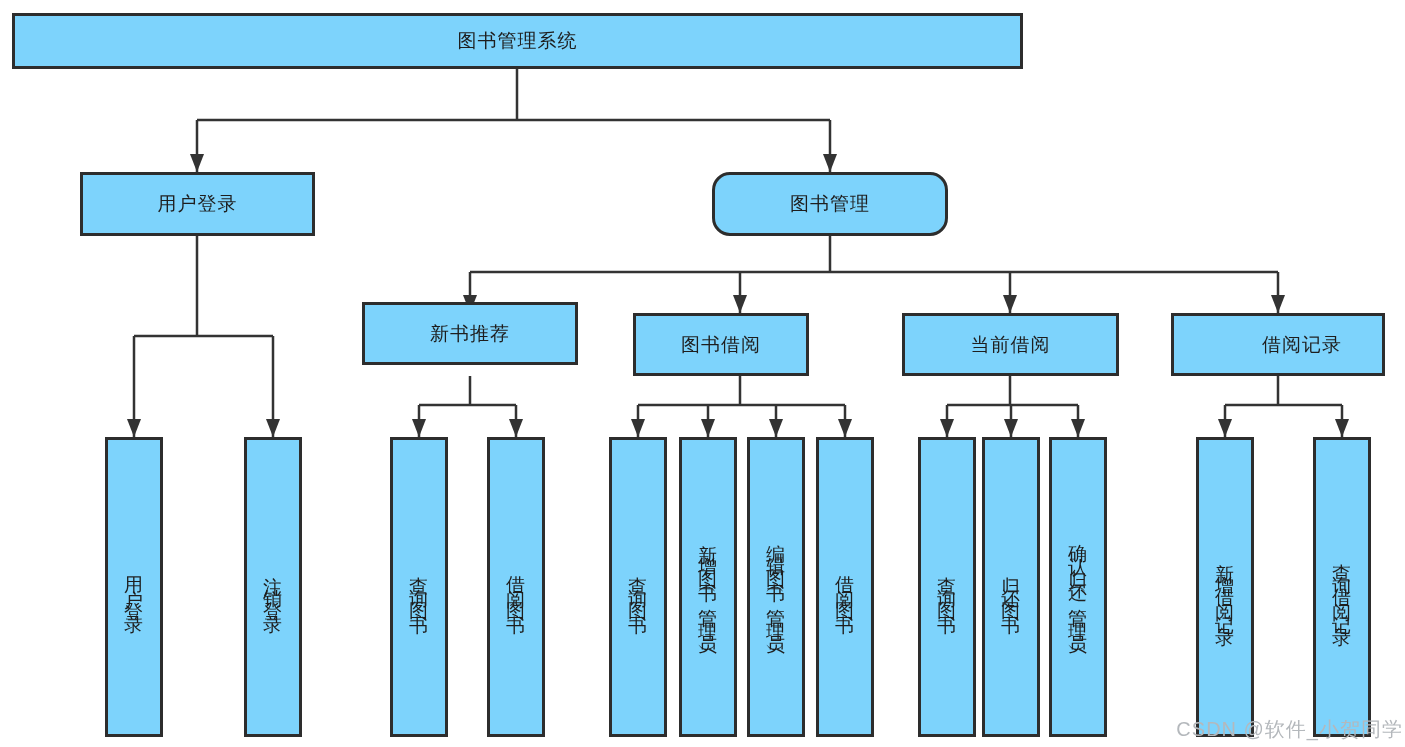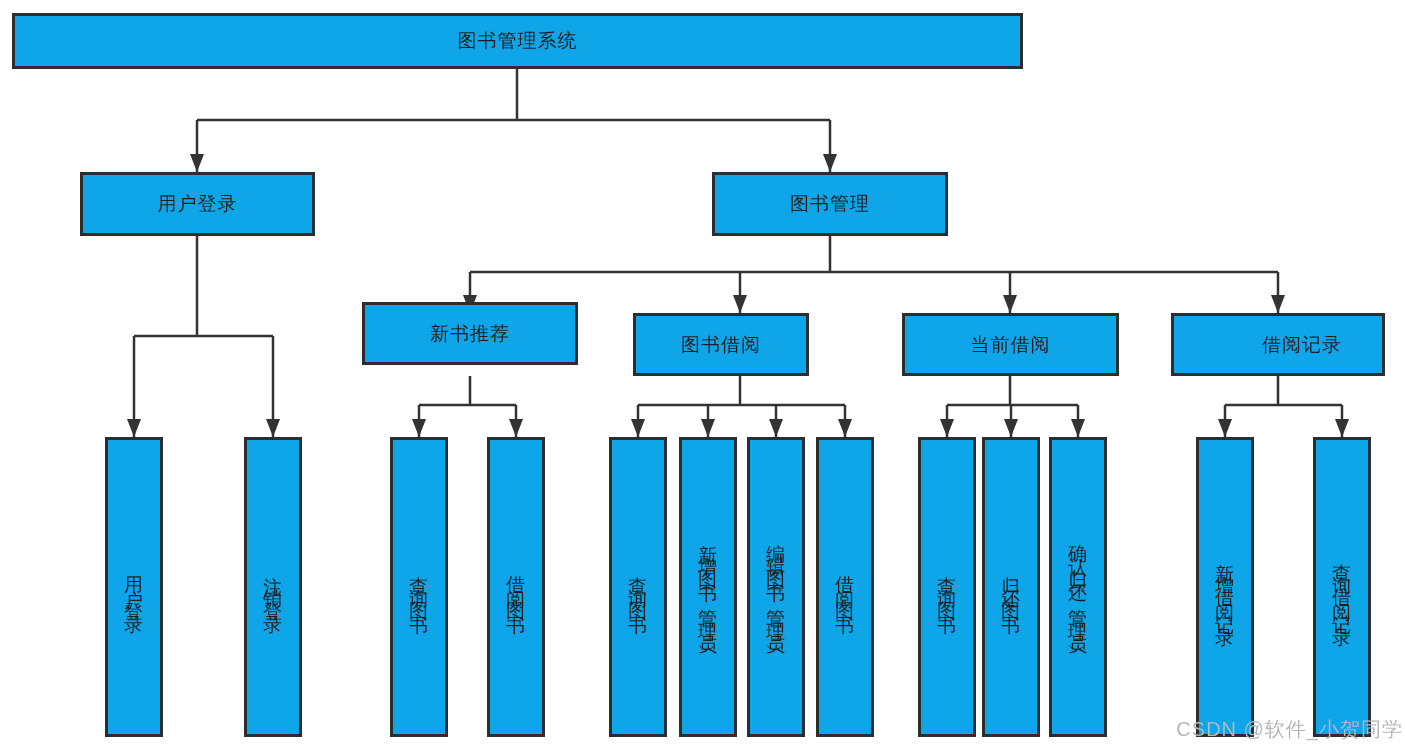--- a/index.html
+++ b/index.html
@@ -17,21 +17,21 @@
   }
   #wires {
     position: absolute;
     left: 0; top: 0;
     width: 1405px;
     height: 747px;
   }
   .node {
     position: absolute;
     box-sizing: border-box;
-    background: #0ea5e9;
+    background: #7dd3fc;
     border: 3px solid #2d2d2d;
     display: flex;
     align-items: center;
     justify-content: center;
     color: #1e1e1e;
     font-size: 19px;
     letter-spacing: 1px;
     z-index: 2;
   }
   .leaf {
@@ -120,21 +120,21 @@
     </g>
   </svg>
 
   <div class="node" style="left:12px; top:13px; width:1011px; height:56px;">
     <span>图书管理系统</span>
   </div>
 
   <div class="node" style="left:80px; top:172px; width:235px; height:64px;">
     <span>用户登录</span>
   </div>
-  <div class="node" style="left:712px; top:172px; width:236px; height:64px;">
+  <div class="node" style="left:712px; top:172px; width:236px; height:64px;border-radius:18px;">
     <span>图书管理</span>
   </div>
 
   <div class="node" style="left:362px; top:302px; width:216px; height:63px;">
     <span>新书推荐</span>
   </div>
   <div class="node" style="left:633px; top:313px; width:176px; height:63px;">
     <span>图书借阅</span>
   </div>
   <div class="node" style="left:902px; top:313px; width:217px; height:63px;">

